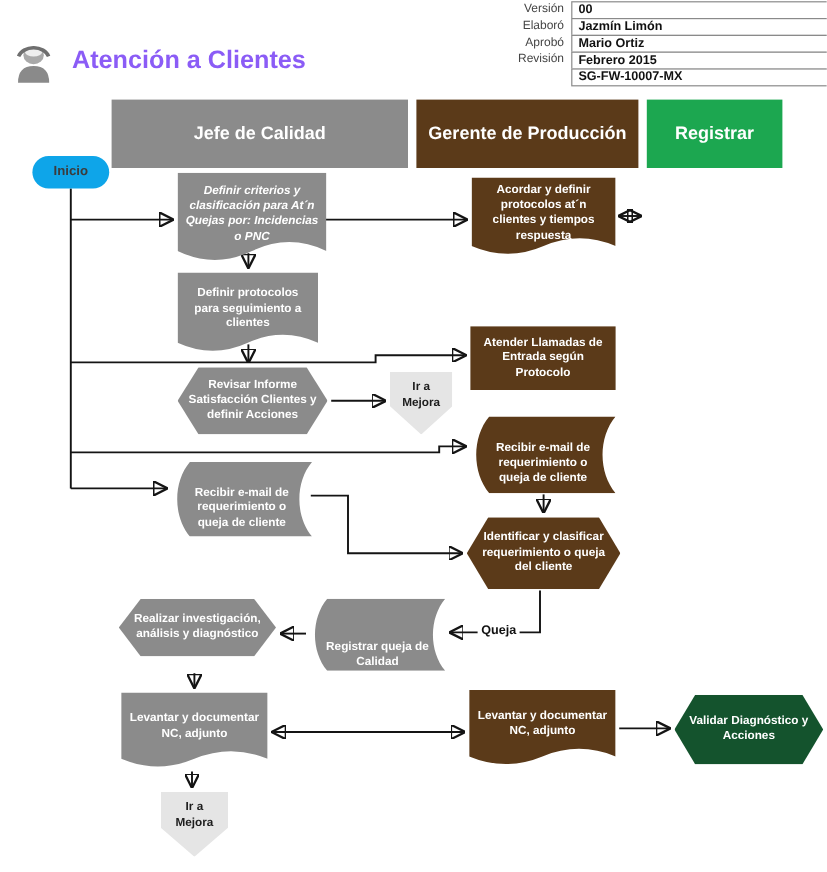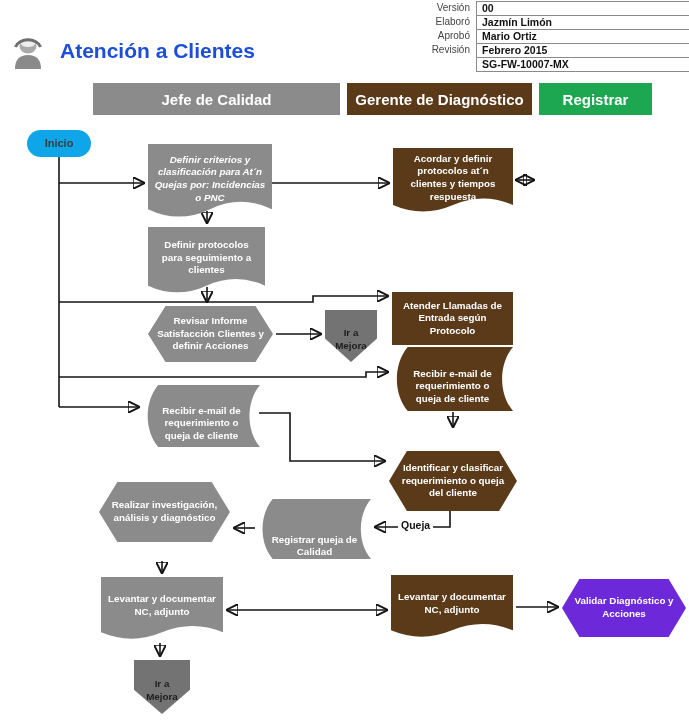--- a/index.html
+++ b/index.html
@@ -9,57 +9,57 @@
   
   .meta{position:absolute;left:420px;top:2px;}
   .mrow{display:flex;align-items:stretch;margin-top:-1px;}
   .mlabel{width:50px;text-align:right;padding-right:6px;font-size:10px;color:#454545;
           line-height:14px;}
   .mval{width:204px;border:1px solid #8a8a8a;font-weight:bold;font-size:10.5px;color:#111;
         padding:0 5px;line-height:13px;background:#fff;}
 
   
   .logo{position:absolute;left:8px;top:35px;}
-  .title{position:absolute;left:60px;top:39px;font-size:21px;font-weight:bold;color:#1d4ed8;}
-
-  
-  .lane{position:absolute;top:83px;height:32px;display:flex;align-items:center;
+  .title{position:absolute;left:60px;top:39px;font-size:21px;font-weight:bold;color:#8b5cf6;}
+
+  
+  .lane{position:absolute;top:83px;height:57px;display:flex;align-items:center;
         justify-content:center;color:#fff;font-weight:bold;font-size:15px;text-align:right;}
   .lane-jefe{left:93px;width:247px;background:#8b8b8b;}
   .lane-gerente{left:347px;width:185px;background:#5b3a19;}
   .lane-director{left:539px;width:113px;background:#1ca750;}
 
   
   .node{position:absolute;display:flex;align-items:center;justify-content:center;
         text-align:center;color:#fff;font-weight:bold;font-size:9.8px;line-height:1.28;}
   .node .bg{position:absolute;inset:0;width:100%;height:100%;}
   .node .lbl{position:relative;z-index:1;padding:0 6px;}
   .doc .lbl{padding-bottom:10px;}
   .stored .lbl{padding:0 13px;margin-top:15px;}
   .fill-gray path{fill:#8b8b8b;} .fill-brown path{fill:#5b3a19;} .fill-green path{fill:#1ca750;}
   .hex{clip-path:polygon(14% 0,86% 0,100% 50%,86% 100%,14% 100%,0 50%);}
-  .bg-gray{background:#8b8b8b;} .bg-brown{background:#5b3a19;margin-top:20px;} .bg-green{background:#6d28d9;}
-  .pent{clip-path:polygon(0 0,100% 0,100% 55%,50% 100%,0 55%);background:#737373;
-        color:#1d1d1d;align-items:center;}
+  .bg-gray{background:#8b8b8b;} .bg-brown{background:#5b3a19;} .bg-green{background:#14532d;}
+  .pent{clip-path:polygon(0 0,100% 0,100% 55%,50% 100%,0 55%);background:#e5e5e5;
+        color:#1d1d1d;align-items:flex-start;}
   .pent .lbl{padding-top:7px;}
   .pill{border-radius:14px;background:#0ea5e9;color:#3c3c3c;font-size:11px;font-weight:600;}
 
   .n-inicio{left:27px;top:130px;width:64px;height:27px;}
   .n-doc1{left:148px;top:144px;width:124px;height:80px;font-style:italic;}
   .n-acordar{left:393px;top:148px;width:120px;height:70px;}
   .n-validar1{left:538px;top:148px;width:114px;height:70px;}
   .n-doc2{left:148px;top:227px;width:117px;height:72px;}
   .n-hex-revisar{left:148px;top:306px;width:125px;height:56px;}
   .n-p1{left:325px;top:310px;width:52px;height:52px;}
   .n-atender{left:392px;top:272px;width:121px;height:53px;}
   .n-recibir-brown{left:392px;top:347px;width:121px;height:64px;}
   .n-recibir-gray{left:143px;top:385px;width:117px;height:62px;}
   .n-hex-ident{left:389px;top:431px;width:128px;height:60px;}
   .n-registrar{left:258px;top:499px;width:113px;height:60px;align-items:flex-end;}
-  .n-hex-realizar{left:99px;top:482px;width:131px;height:60px;}
+  .n-hex-realizar{left:99px;top:499px;width:131px;height:48px;}
   .n-doc-lev-gray{left:101px;top:577px;width:122px;height:68px;}
   .n-doc-lev-brown{left:391px;top:575px;width:122px;height:68px;}
   .n-hex-validar2{left:562px;top:579px;width:124px;height:58px;}
   .n-p2{left:134px;top:660px;width:56px;height:54px;}
 
   
   .wires{position:absolute;left:0;top:0;}
   .wires path{stroke:#141414;stroke-width:1.6;fill:none;}
   .wire-label{position:absolute;left:398px;top:519px;background:#fff;color:#111;
               font-weight:bold;font-size:10.5px;padding:0 3px;z-index:2;}
@@ -96,21 +96,21 @@
     <svg width="40" height="36" viewBox="0 0 40 36">
       <ellipse cx="20" cy="11" rx="8.5" ry="7.5" fill="#a9a9a9"></ellipse>
       <ellipse cx="20" cy="8.5" rx="7" ry="3.6" fill="#eeeeee"></ellipse>
       <path d="M7,34 Q7,20 20,20 Q33,20 33,34 Z" fill="#8a8a8a"></path>
       <path d="M7.5,12 A13,10 0 0 1 32.5,12" stroke="#6f6f6f" stroke-width="3" fill="none"></path>
     </svg>
   </div>
   <div class="title">Atención a Clientes</div>
 
   <div class="lane lane-jefe">Jefe de Calidad</div>
-  <div class="lane lane-gerente">Gerente de Diagnóstico</div>
+  <div class="lane lane-gerente">Gerente de Producción</div>
   <div class="lane lane-director">Registrar</div>
 
   <svg class="wires" width="689" height="727">
     <defs>
       <marker id="ah" viewBox="0 0 10 10" refX="8.5" refY="5" markerWidth="7.5" markerHeight="7.5" orient="auto-start-reverse">
         <path d="M0,0 L10,5 L0,10 Z" fill="#141414" stroke="none"></path>
       </marker>
     </defs>
     <path d="M59,157 V407"></path>
     <path d="M59,183 H143" marker-end="url(#ah)"></path>

